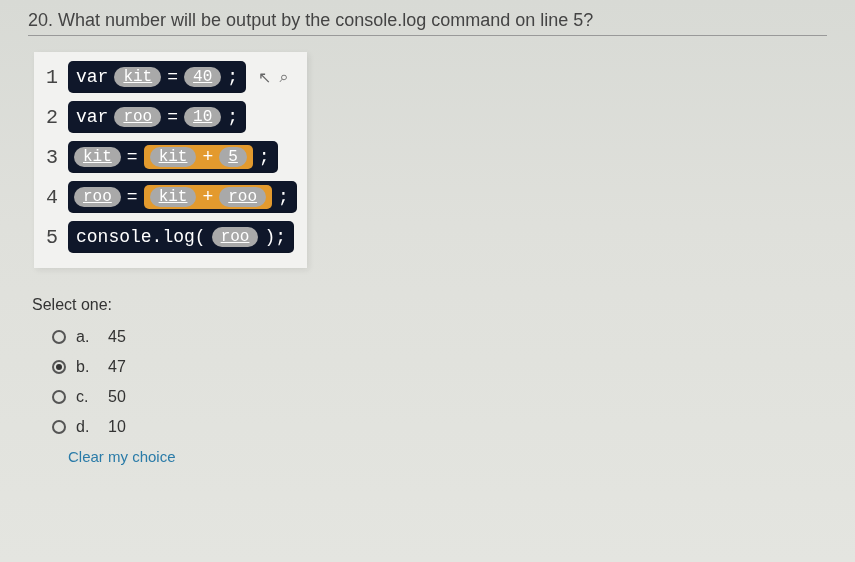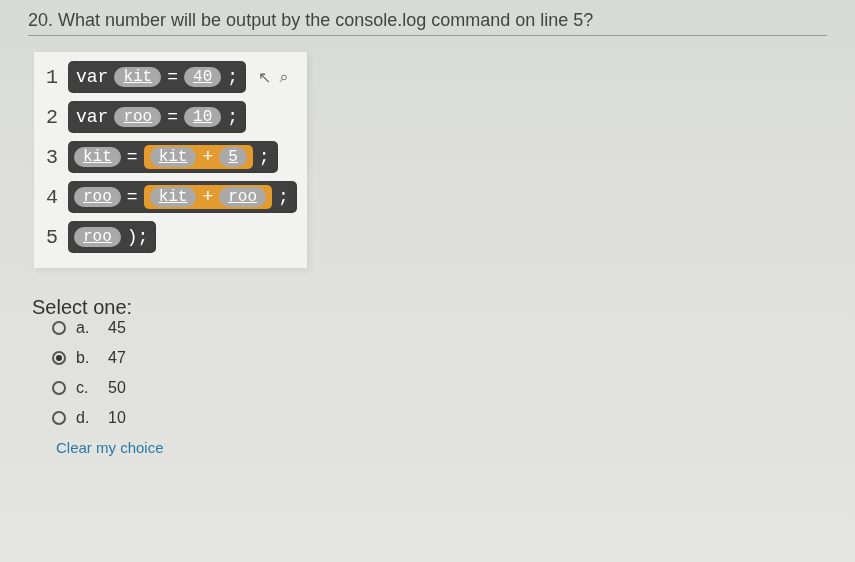--- a/index.html
+++ b/index.html
@@ -45,21 +45,21 @@
       align-items: center;
       height: 32px;
       border-radius: 5px;
       font-family: "Courier New", monospace;
       font-size: 18px;
       padding: 0 6px;
       gap: 4px;
       box-shadow: inset -1px -1px 2px rgba(0,0,0,0.15);
     }
     .purple {
-      background: #404040;
+      background: #0f172a;
       color: #fff;
     }
     .orange {
       background: #e39a2e;
       border-radius: 5px;
       padding: 2px 6px;
       display: flex;
       align-items: center;
       gap: 4px;
       color: #fff;
@@ -81,22 +81,23 @@
       padding: 0 2px;
     }
     .cursor-icons {
       margin-left: 12px;
       color: #666;
       font-size: 16px;
       display: flex;
       gap: 8px;
     }
     .select-prompt {
-      font-size: 20px;
+      font-size: 16px;
       color: #333;
+      margin-bottom: 14px;
       margin-left: 4px;
     }
     .options {
       margin-left: 24px;
     }
     .option {
       display: flex;
       align-items: center;
       gap: 10px;
       font-size: 16px;
@@ -117,21 +118,21 @@
       position: absolute;
       top: 2px; left: 2px;
       width: 6px; height: 6px;
       background: #333;
       border-radius: 50%;
     }
     .opt-letter { width: 22px; }
     .clear-link {
       color: #2a7ba8;
       font-size: 15px;
-      margin-left: 28px;
+      margin-left: 40px;
       margin-top: 6px;
       cursor: pointer;
     }
   </style>
 </head>
 <body>
 
 
 
 <div class="question-header">
@@ -191,20 +192,21 @@
         <span class="plain">+</span>
         <span class="pill">roo</span>
       </span>
       <span class="plain">;</span>
     </div>
   </div>
 
   <div class="code-row">
     <div class="line-num">5</div>
     <div class="block purple">
+      <span class="plain">console.log(</span>
       <span class="pill">roo</span>
       <span class="plain">);</span>
     </div>
   </div>
 
 </div>
 
 <div class="select-prompt">Select one:</div>
 
 <div class="options">

